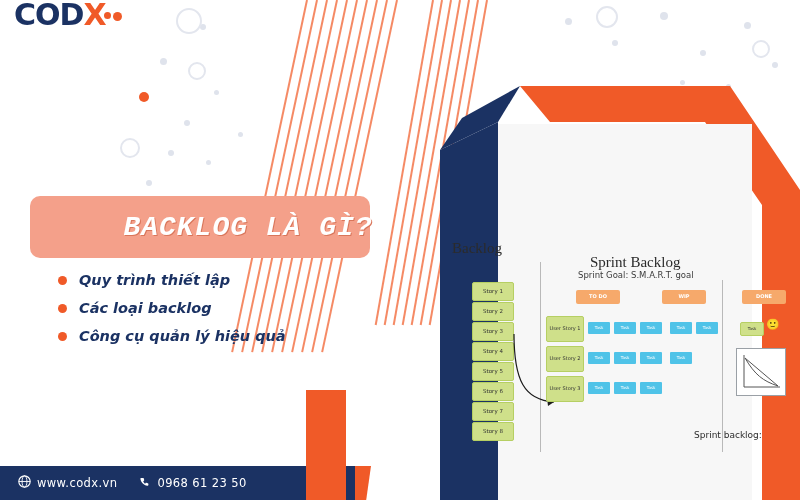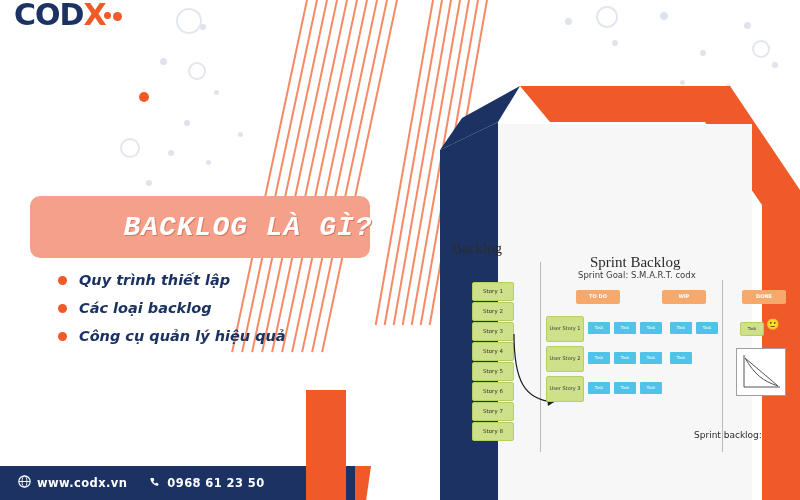--- a/index.html
+++ b/index.html
@@ -54,21 +54,21 @@
     font-family:"DejaVu Sans", sans-serif;
     font-weight:bold;font-style:italic;font-size:14.5px;color:#1b3263;
     white-space:nowrap;
   }
 
   
   .bottom-bar{position:absolute;left:0;bottom:0;width:355px;height:34px;background:#1b3263;}
   .bottom-bar-accent{position:absolute;left:355px;bottom:0;width:16px;height:34px;background:#f05a28;
     clip-path:polygon(0 0,100% 0,70% 100%,0 100%);}
   .bb-inner{position:absolute;left:18px;bottom:0;height:34px;display:flex;align-items:center;color:#fff;
-    font-size:11.5px;font-weight:bold;font-family:"DejaVu Sans", sans-serif;letter-spacing:.4px;}
+    font-size:11.5px;font-weight:normal;font-family:"DejaVu Sans", sans-serif;letter-spacing:.4px;}
   .bb-sep{display:inline-block;width:22px;}
   .glyph{display:inline-block;margin-right:6px;}
 
   
   .art{position:absolute;left:400px;top:0;width:400px;height:500px;}
   .art-white{position:absolute;left:30px;top:86px;width:320px;height:414px;background:#f7f7f7;}
 
   
   .board-title{
     position:absolute;font-family:Liberation Serif, serif;font-size:15px;color:#2b2b2b;
@@ -206,21 +206,21 @@
     </svg>
 
   </div>
 
   <div style="position:absolute;left:306px;bottom:0;width:40px;height:110px;background:#f05a28;"></div>
 
   <div>
 
     <div class="board-title" style="left:452px;top:240px;">Backlog</div>
     <div class="board-title" style="left:590px;top:240px;margin-top:14px;">Sprint Backlog</div>
-    <div class="sprint-goal" style="left:578px;top:270px;">Sprint Goal: S.M.A.R.T. codx</div>
+    <div class="sprint-goal" style="left:578px;top:270px;">Sprint Goal: S.M.A.R.T. goal</div>
 
     <div class="vline" style="left:540px;top:262px;height:190px;"></div>
     <div class="vline" style="left:722px;top:280px;height:172px;"></div>
 
     <div class="card story-card" style="left:472px;top:282px;">Story 1</div>
     <div class="card story-card" style="left:472px;top:302px;">Story 2</div>
     <div class="card story-card" style="left:472px;top:322px;">Story 3</div>
     <div class="card story-card" style="left:472px;top:342px;">Story 4</div>
     <div class="card story-card" style="left:472px;top:362px;">Story 5</div>
     <div class="card story-card" style="left:472px;top:382px;">Story 6</div>

